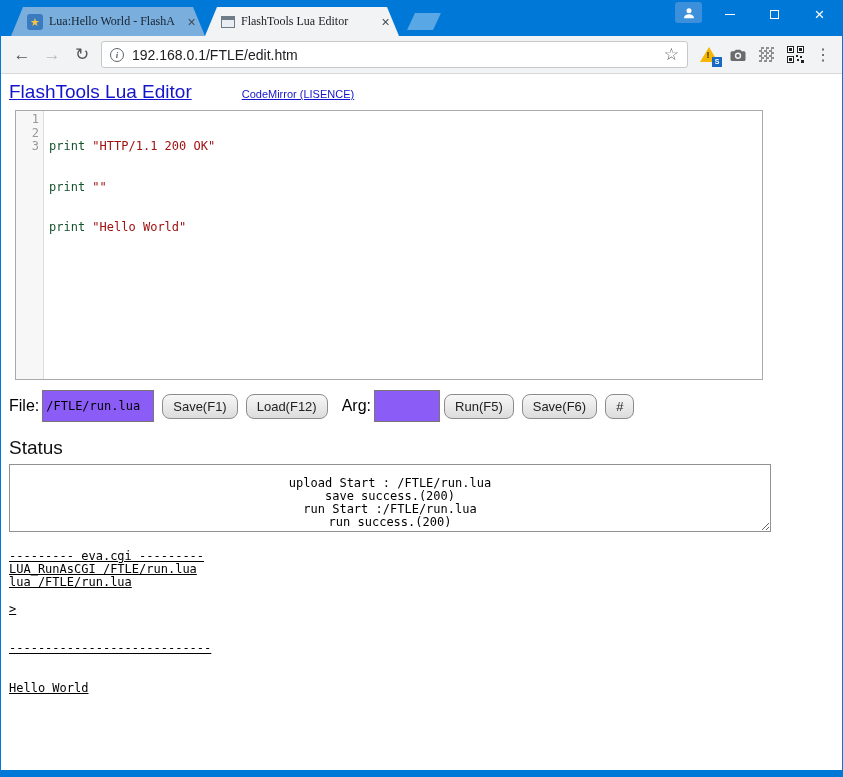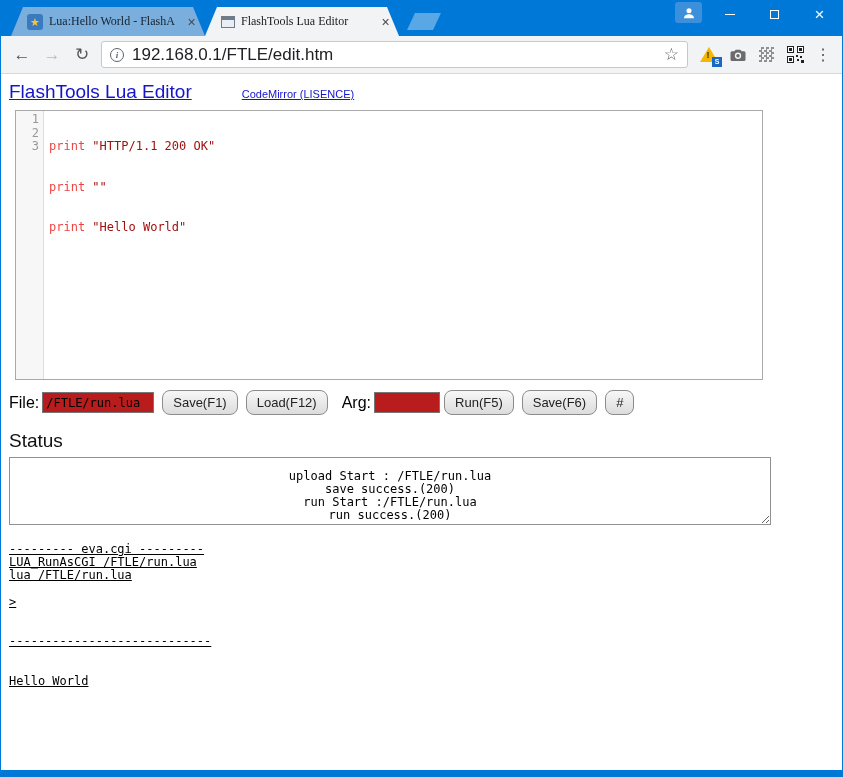--- a/index.html
+++ b/index.html
@@ -35,21 +35,21 @@
   .toolbar { height: 38px; background: #f2f3f5; display: flex; align-items: center; padding: 0 6px;
              border-bottom: 1px solid #d8d8d8; flex: none; }
   .nav-btn { width: 30px; height: 30px; display: flex; align-items: center; justify-content: center;
              font-size: 17px; color: #555; }
   .nav-btn.disabled { color: #b9b9b9; }
   .omnibox { flex: 1; height: 27px; background: #fff; border: 1px solid #c9c9c9; border-radius: 3px;
              display: flex; align-items: center; padding: 0 8px; margin: 0 6px 0 4px; gap: 8px; }
   .info-icon { width: 14px; height: 14px; border: 1px solid #5f6368; border-radius: 50%; color: #5f6368;
                font: italic bold 9px "Liberation Serif", serif; display: flex; align-items: center;
                justify-content: center; flex: none; }
-  .url { font-size: 17px; color: #202124; flex: 1; white-space: nowrap; overflow: hidden; }
+  .url { font-size: 14px; color: #202124; flex: 1; white-space: nowrap; overflow: hidden; }
   .bookmark { font-size: 17px; color: #5f6368; }
   .ext-icon { width: 29px; height: 28px; display: flex; align-items: center; justify-content: center; position: relative; }
   .warn-tri { position: relative; width: 0; height: 0; border-left: 9px solid transparent;
               border-right: 9px solid transparent; border-bottom: 15px solid #f6b704; }
   .warn-mark { position: absolute; left: -2px; top: 3px; width: 4px; font: bold 9px "Liberation Sans", sans-serif;
                color: #3a2f00; }
   .warn-badge { position: absolute; right: 1px; bottom: 2px; width: 10px; height: 10px; background: #1769c4;
                 color: #fff; font: bold 7px "Liberation Sans", sans-serif; display: flex; align-items: center;
                 justify-content: center; }
   .checker { width: 15px; height: 15px; background: repeating-conic-gradient(#8f8f8f 0% 25%, transparent 0% 50%);
@@ -61,26 +61,26 @@
   .page { flex: 1; background: #fff; padding: 7px 8px; overflow: hidden; }
   .head a { text-decoration: underline; color: #1414cc; }
   .title-link { font-size: 19px; }
   .license-link { font-size: 11px; margin-left: 5px; padding-left: 45px; }
 
   .editor { margin: 7px 0 0 6px; width: 748px; height: 270px; border: 1px solid #a9a9a9; display: flex;
             font: 12px/13.5px "DejaVu Sans Mono", monospace; background: #fff; }
   .gutter { width: 28px; background: #f7f7f7; border-right: 1px solid #ddd; color: #999;
             text-align: right; padding: 2px 4px 0 0; }
   .code { padding: 2px 0 0 5px; white-space: pre; }
-  .kw { color: #ef4444; text-align: right; }
+  .kw { color: #14532d; text-align: right; }
   .str { color: #a11111; }
 
   .controls { display: flex; align-items: center; margin-top: 10px; font-size: 16px; color: #000; }
-  .text-input { border: 1px solid #767676; height: 21px; font: 12px "DejaVu Sans Mono", monospace;
-                padding: 1px 3px; background: #b91c1c; }
+  .text-input { border: 1px solid #767676; height: 32px; font: 12px "DejaVu Sans Mono", monospace;
+                padding: 1px 3px; background: #8b5cf6; }
   .file-input { width: 112px; margin-left: 3px; }
   .arg-input { width: 66px; margin-left: 3px; }
   .btn { margin: 0 4px; padding: 4px 10px; font: 13px "Liberation Sans", sans-serif;
          background: linear-gradient(#f7f7f7, #dcdcdc); border: 1px solid #8c8c8c; border-radius: 8px; color: #222; }
   .btn:first-of-type { margin-left: 8px; }
   .arg-label { margin-left: 10px; }
 
   .status-h { font-size: 19px; font-weight: normal; margin: 15px 0 5px; color: #111; }
   .status-log { width: 762px; height: 68px; font: 12px/13px "DejaVu Sans Mono", monospace;
                 border: 1px solid #919191; padding: 12px 4px; color: #000; resize: both; text-align: center; }

